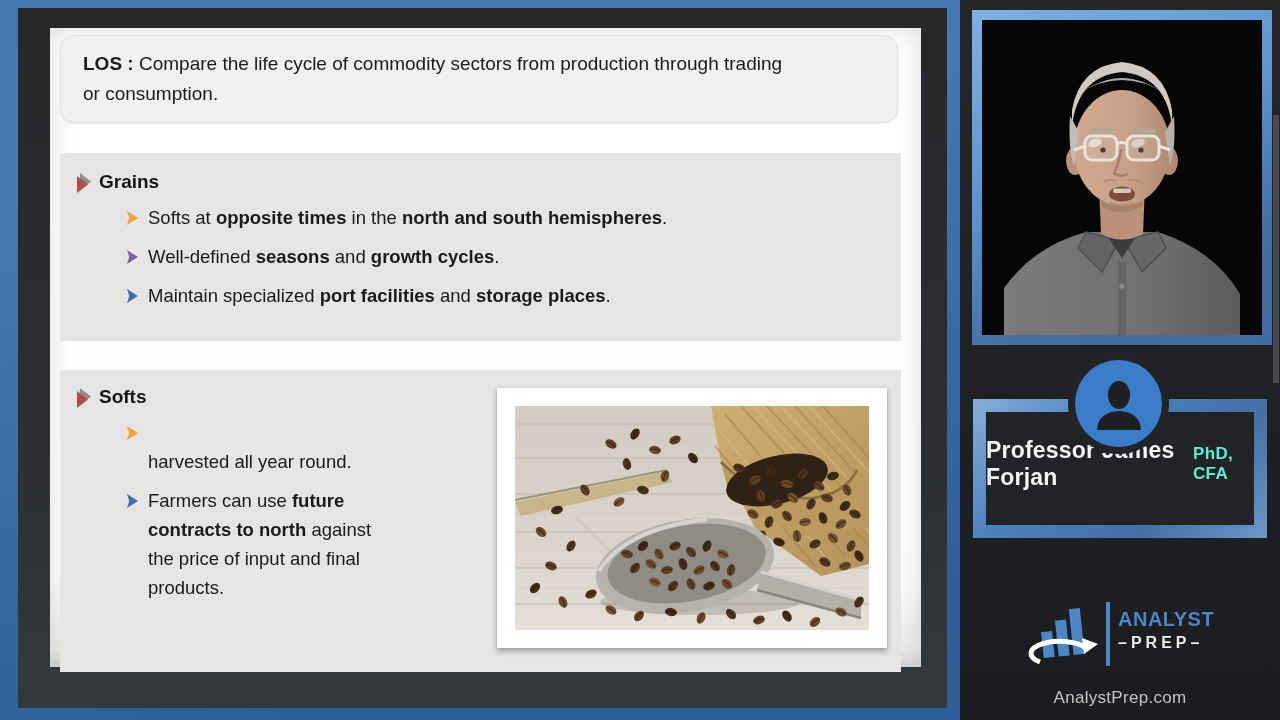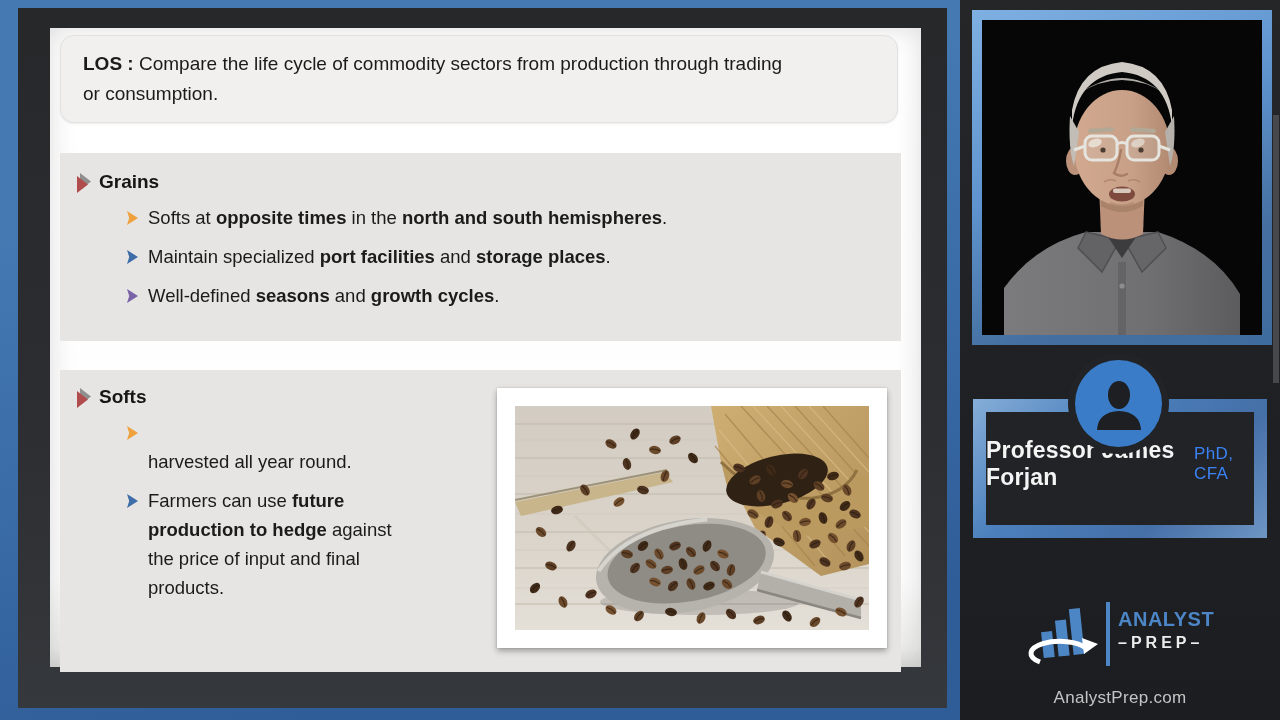--- a/index.html
+++ b/index.html
@@ -49,21 +49,21 @@
 
   .video-frame{position:absolute;left:12px;top:10px;width:300px;height:335px;box-sizing:border-box;
     padding:10px;background:linear-gradient(155deg,#7fb0e2 0%,#5e93cd 42%,#446fa0 75%,#3f6c9e 100%);}
   .video{position:relative;width:280px;height:315px;background:#060606;overflow:hidden;}
 
   .badge{position:absolute;left:13px;top:399px;width:294px;height:139px;box-sizing:border-box;
     padding:13px;background:linear-gradient(135deg,#86aed8 0%,#4b80bd 35%,#456fa7 70%,#6d96c4 100%);}
   .badge-inner{width:100%;height:100%;background:#212326;display:flex;flex-direction:row;
     align-items:center;justify-content:space-between;padding-bottom:9px;box-sizing:border-box;gap:5px;}
   .prof-name{font-size:23px;font-weight:700;color:#f4f4f4;letter-spacing:.2px;}
-  .prof-cred{font-size:17px;font-weight:400;color:#3b82f6;letter-spacing:.4px;}
+  .prof-cred{font-size:17px;font-weight:700;color:#5eead4;letter-spacing:.4px;}
 
   .avatar{position:absolute;left:115px;top:360px;width:87px;height:87px;border-radius:50%;
     background:#3a7cc8;box-shadow:0 0 0 7px #212326;display:flex;align-items:center;justify-content:center;}
 
   .logo{position:absolute;left:0;top:598px;width:320px;height:76px;}
   .logo-mark{position:absolute;left:66px;top:2px;}
   .logo-divider{position:absolute;left:146px;top:4px;width:4px;height:64px;background:#4d86c4;}
   .logo-text{position:absolute;left:158px;top:10px;width:120px;}
   .logo-analyst{font-size:20px;font-weight:700;color:#4c86c6;letter-spacing:.5px;}
   .logo-prep{margin-top:3px;font-size:16px;font-weight:600;color:#ececec;letter-spacing:4px;}
@@ -97,29 +97,29 @@
             <span class="h-label">Grains</span>
           </div>
           <div class="b-row">
             <svg width="13" height="16" viewBox="0 0 13 16">
                 <polygon class="ar-orange" points="1,1 12,8 1,15 3.2,8"></polygon>
               </svg>
             <div class="b-text"><span>Softs at </span><b>opposite times</b><span> in the </span><b>north and south hemispheres</b><span>.</span></div>
           </div>
           <div class="b-row">
             <svg width="13" height="16" viewBox="0 0 13 16">
+                <polygon class="ar-purple" points="1,1 12,8 1,15 3.2,8"></polygon>
+              </svg>
+            <div class="b-text"><span>Well-defined </span><b>seasons</b><span> and </span><b>growth cycles</b><span>.</span></div>
+          </div>
+          <div class="b-row">
+            <svg width="13" height="16" viewBox="0 0 13 16">
                 <polygon class="ar-blue" points="1,1 12,8 1,15 3.2,8"></polygon>
               </svg>
             <div class="b-text"><span>Maintain specialized </span><b>port facilities</b><span> and </span><b>storage places</b><span>.</span></div>
-          </div>
-          <div class="b-row">
-            <svg width="13" height="16" viewBox="0 0 13 16">
-                <polygon class="ar-purple" points="1,1 12,8 1,15 3.2,8"></polygon>
-              </svg>
-            <div class="b-text"><span>Well-defined </span><b>seasons</b><span> and </span><b>growth cycles</b><span>.</span></div>
           </div>
         </div>
 
         <div class="panel panel-softs">
           <div class="h-row">
             <svg width="18" height="21" viewBox="0 0 18 21">
                 <polygon class="ar-shadow" points="6,1 17,9.5 6,18"></polygon>
                 <polygon class="ar-red" points="3,4 14,12.5 3,21"></polygon>
               </svg>
             <span class="h-label">Softs</span>
@@ -127,21 +127,21 @@
           <div class="b-row">
             <svg width="13" height="16" viewBox="0 0 13 16">
                 <polygon class="ar-orange" points="1,1 12,8 1,15 3.2,8"></polygon>
               </svg>
             <div class="b-text"><br><span>harvested all year round.</span></div>
           </div>
           <div class="b-row">
             <svg width="13" height="16" viewBox="0 0 13 16">
                 <polygon class="ar-blue" points="1,1 12,8 1,15 3.2,8"></polygon>
               </svg>
-            <div class="b-text"><span>Farmers can use </span><b>future</b><br><b>production to hedge</b><span> against</span><br><span>the price of input and final</span><br><span>products.</span></div>
+            <div class="b-text"><span>Farmers can use </span><b>future</b><br><b>contracts to north</b><span> against</span><br><span>the price of input and final</span><br><span>products.</span></div>
           </div>
 
           <div class="figure">
             <div class="photo">
               <svg width="354" height="224" viewBox="0 0 354 224">
                 <defs>
                   <g id="bn">
                     <ellipse rx="6" ry="4.1"></ellipse>
                     <path d="M-4.6,0 Q0,-1.6 4.6,0" fill="none" stroke="#2a1a0e" stroke-width="1" stroke-linecap="round" opacity=".8"></path>
                   </g>

